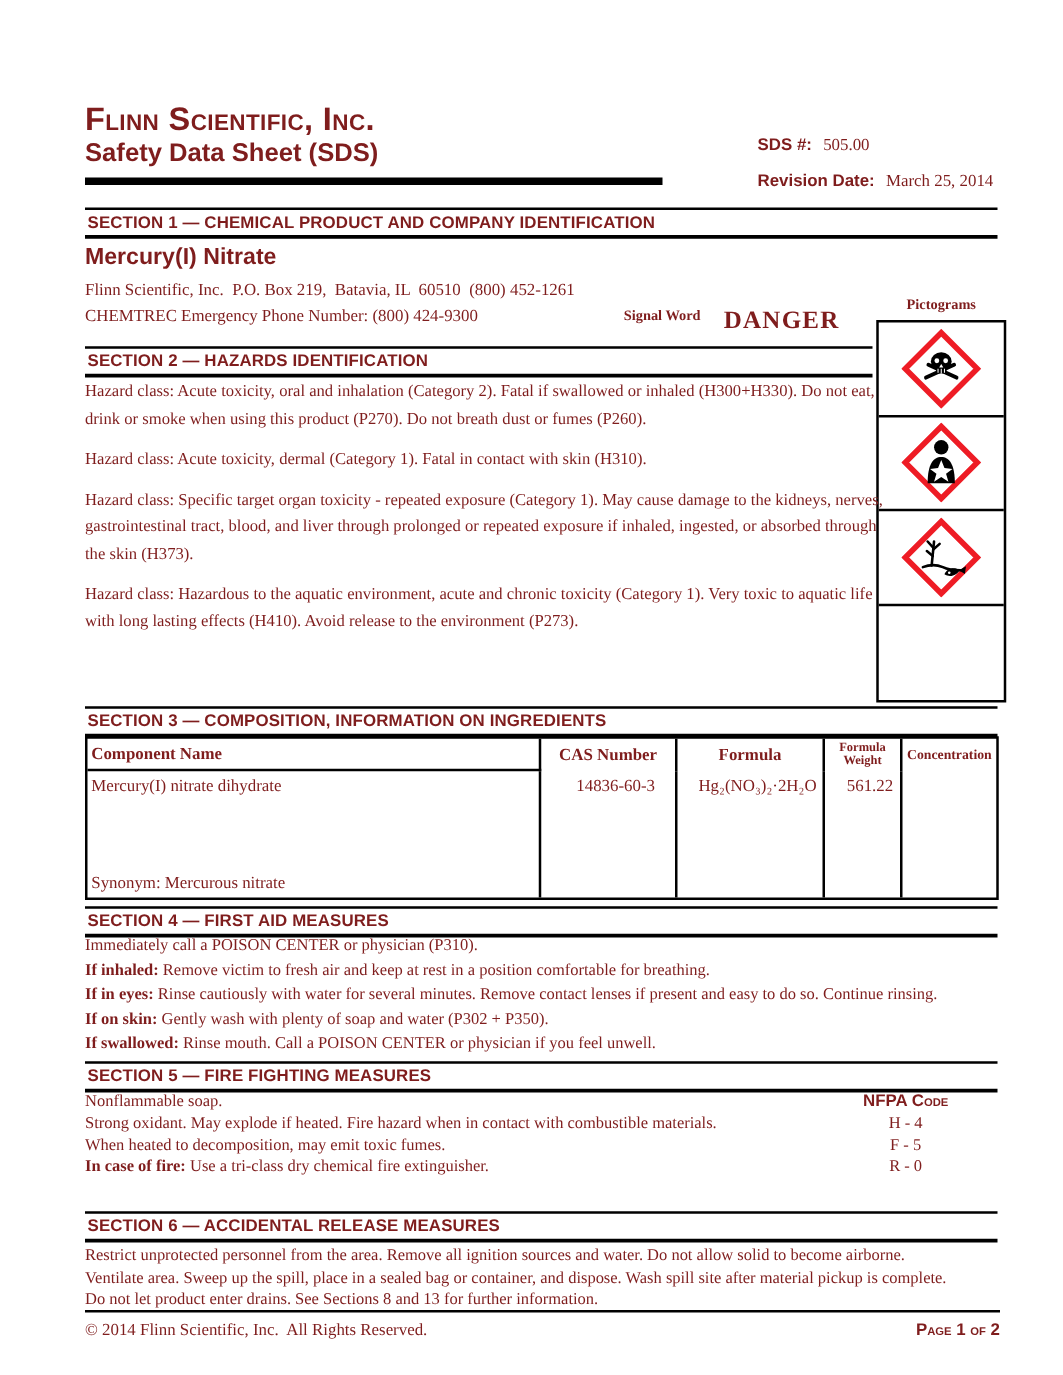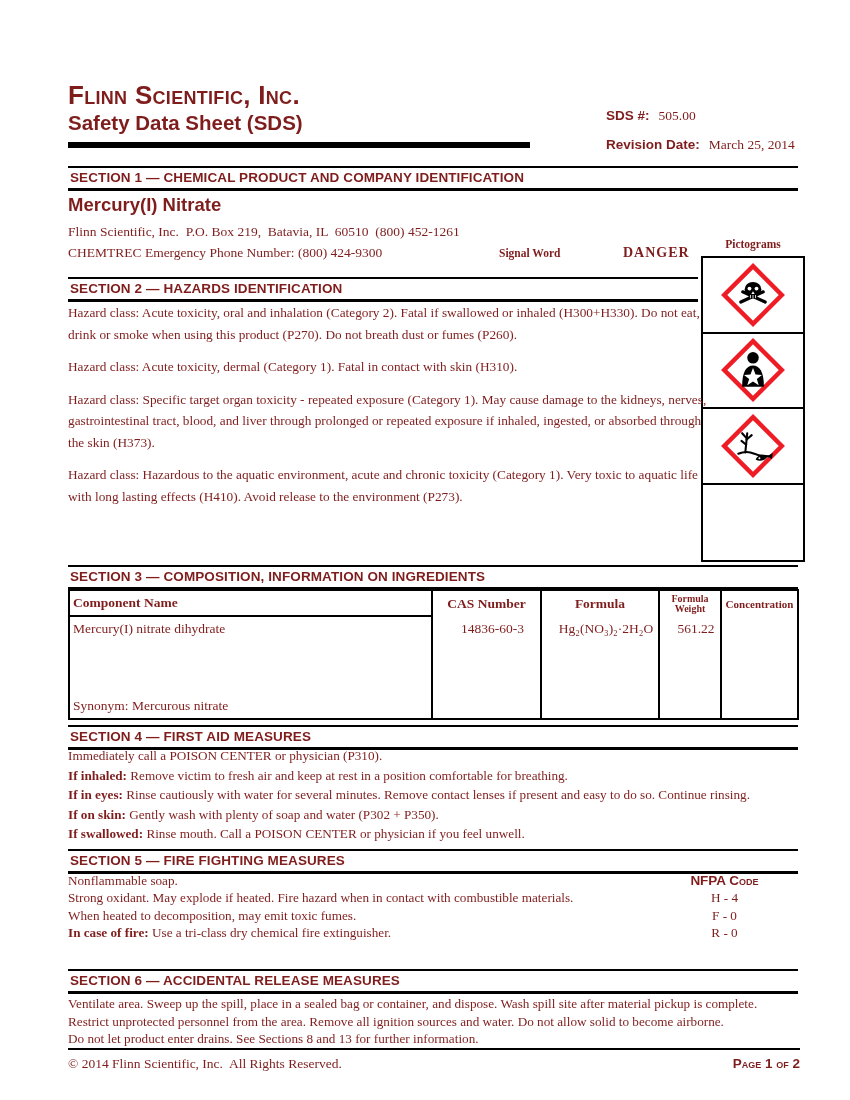--- a/index.html
+++ b/index.html
@@ -35,21 +35,21 @@
     letter-spacing:0.1px; line-height:16px;
   }
 
   .product-name {
     left:68px; top:194px;
     font-family:"Liberation Sans", sans-serif; font-weight:bold; font-size:18.5px;
   }
   .address { left:68px; top:224px; font-size:13.5px; white-space:pre-wrap; }
   .chemtrec-row { left:68px; top:245px; width:732px; font-size:13.5px; }
   .signal-label { position:absolute; left:431px; top:2px; font-weight:bold; font-size:11.5px; }
-  .signal-word { position:absolute; left:511px; top:0; font-weight:bold; font-size:14px; letter-spacing:1px;margin-left:44px; }
+  .signal-word { position:absolute; left:511px; top:0; font-weight:bold; font-size:20px; letter-spacing:1px; }
 
   
   .picto-label { left:701px; top:238px; width:104px; text-align:center; font-weight:bold; font-size:11.5px; }
   .picto-box {
     left:701px; top:256px; width:104px; height:306px; box-sizing:border-box;
     border:2px solid #000; display:grid; grid-template-rows:repeat(4,1fr);
   }
   .picto-cell { border-bottom:2px solid #000; display:flex; align-items:center; justify-content:center; }
   .picto-cell:last-child { border-bottom:none; }
   .picto-cell svg { width:64px; height:64px; }
@@ -206,28 +206,28 @@
   <div class="abs sec-h" style="top:849px;">SECTION 5 — FIRE FIGHTING MEASURES</div>
   <div class="abs lines" id="s5-lines">
     <div><span class="bold"></span><span>Nonflammable soap.</span></div>
     <div><span class="bold"></span><span>Strong oxidant. May explode if heated. Fire hazard when in contact with combustible materials.</span></div>
     <div><span class="bold"></span><span>When heated to decomposition, may emit toxic fumes.</span></div>
     <div><span class="bold">In case of fire:</span><span> Use a tri-class dry chemical fire extinguisher.</span></div>
   </div>
   <div class="abs nfpa-block">
     <div class="nfpa-label">NFPA Code</div>
     <div class="nfpa-code">H - 4</div>
-    <div class="nfpa-code">F - 0</div>
+    <div class="nfpa-code">F - 5</div>
     <div class="nfpa-code">R - 0</div>
   </div>
 
   <div class="abs sec-h" style="top:969px;">SECTION 6 — ACCIDENTAL RELEASE MEASURES</div>
   <div class="abs lines" id="s6-lines">
+    <div>Restrict unprotected personnel from the area. Remove all ignition sources and water. Do not allow solid to become airborne.</div>
     <div>Ventilate area. Sweep up the spill, place in a sealed bag or container, and dispose. Wash spill site after material pickup is complete.</div>
-    <div>Restrict unprotected personnel from the area. Remove all ignition sources and water. Do not allow solid to become airborne.</div>
     <div>Do not let product enter drains. See Sections 8 and 13 for further information.</div>
   </div>
 
   <div class="abs footer-rule"></div>
   <div class="abs footer">
     <span class="copyright">© 2014 Flinn Scientific, Inc.  All Rights Reserved.</span>
     <span class="page-num">Page 1 of 2</span>
   </div>
 
 </div>

